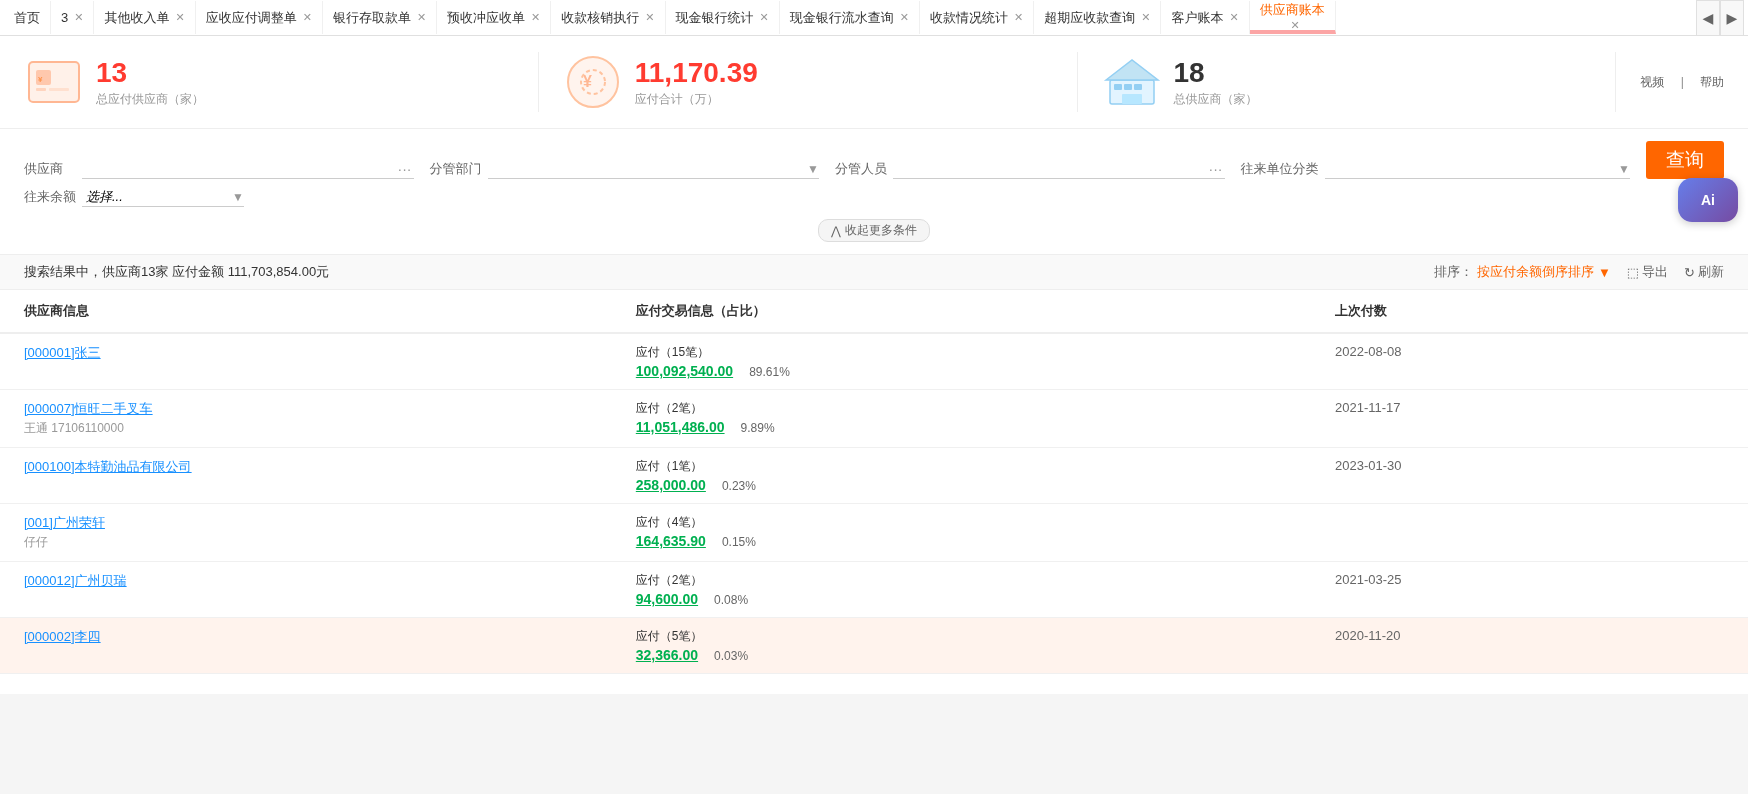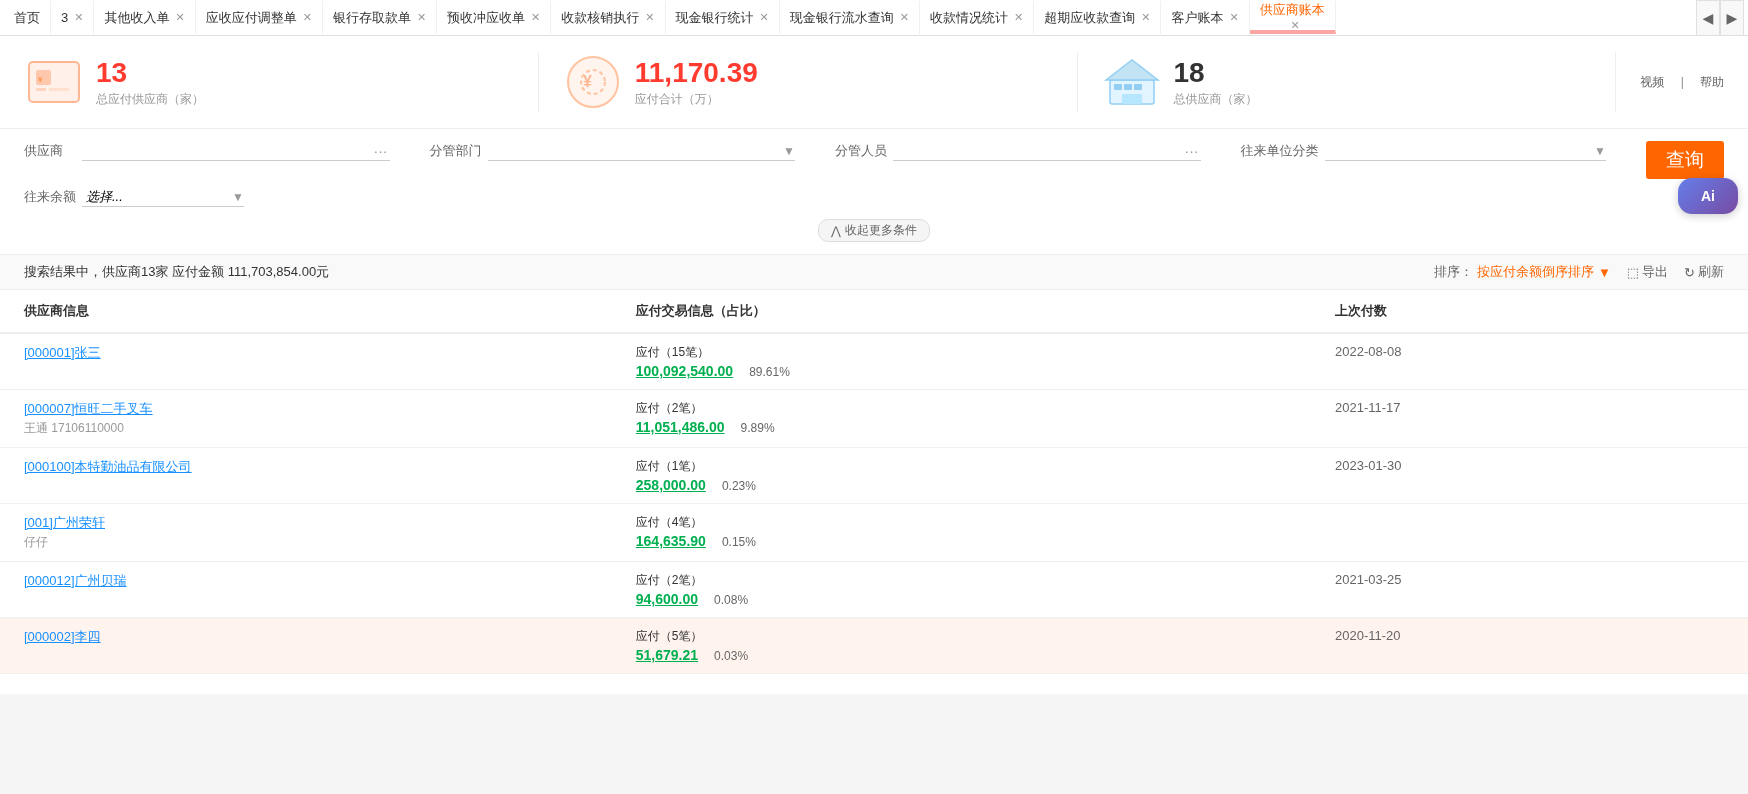--- a/index.html
+++ b/index.html
@@ -102,22 +102,22 @@
     .top-right-links span { cursor: pointer; color: #666; }
 
     
     .filter-area {
       background: #fff;
       padding: 12px 24px;
       border-bottom: 1px solid #eee;
     }
     .filter-row {
       display: flex;
-      align-items: flex-start;
-      gap: 40px;
+      align-items: flex-end;
+      gap: 16px;
       margin-bottom: 8px;
     }
     .filter-row:last-child { margin-bottom: 0; }
     .filter-item {
       display: flex;
       align-items: center;
       gap: 6px;
       flex: 1;
       min-width: 0;
     }
@@ -287,21 +287,21 @@
     .tx-pct { color: #666; font-size: 12px; margin-left: 8px; }
     .tx-row { display: flex; align-items: baseline; gap: 8px; margin-top: 2px; }
     .last-pay { color: #666; font-size: 13px; }
 
     
     .ai-float-btn {
       position: fixed;
       right: 10px;
       top: 178px;
       width: 60px;
-      height: 36px;
+      height: 44px;
       background: linear-gradient(135deg, #667eea, #764ba2);
       color: #fff;
       border-radius: 14px;
       display: flex;
       align-items: center;
       justify-content: center;
       font-size: 14px;
       font-weight: bold;
       cursor: pointer;
       box-shadow: 0 2px 8px rgba(0,0,0,0.2);
@@ -569,21 +569,21 @@
               <span class="tx-pct">0.08%</span>
             </div>
           </td>
           <td class="last-pay">2021-03-25</td>
         </tr>
         <tr class="highlighted">
           <td><span class="supplier-link">[000002]李四</span></td>
           <td>
             <div class="tx-label">应付（5笔）</div>
             <div class="tx-row">
-              <span class="tx-amount">51,679.21</span>
+              <span class="tx-amount">32,366.00</span>
               <span class="tx-pct">0.03%</span>
             </div>
           </td>
           <td class="last-pay">2020-11-20</td>
         </tr>
       </tbody>
   </table>
 </div>
 
 <div class="ai-float-btn">

